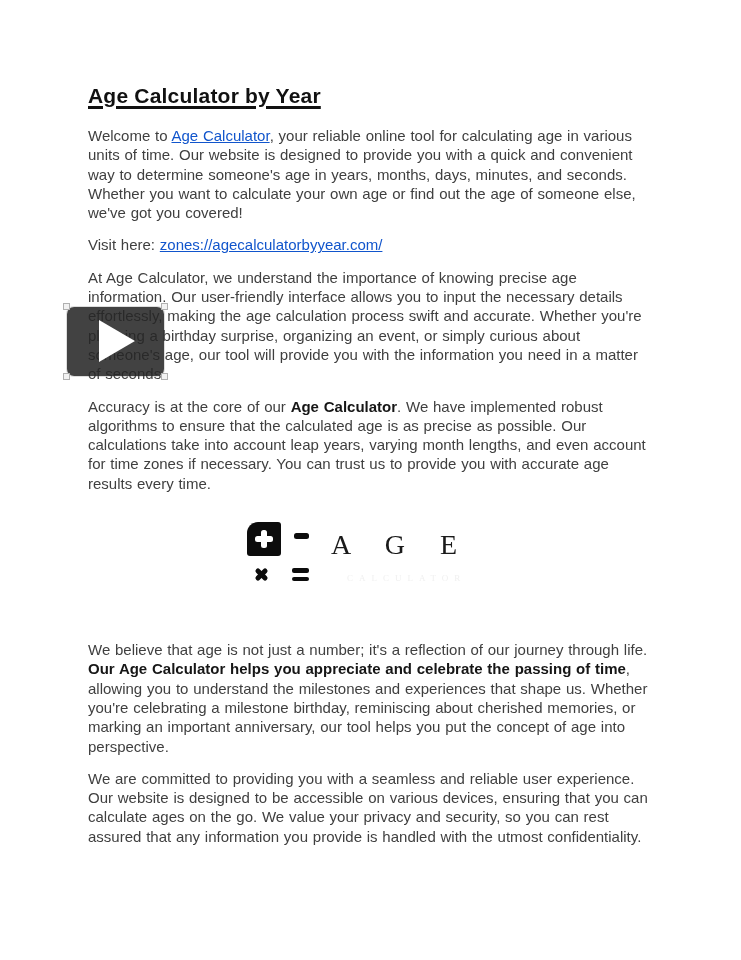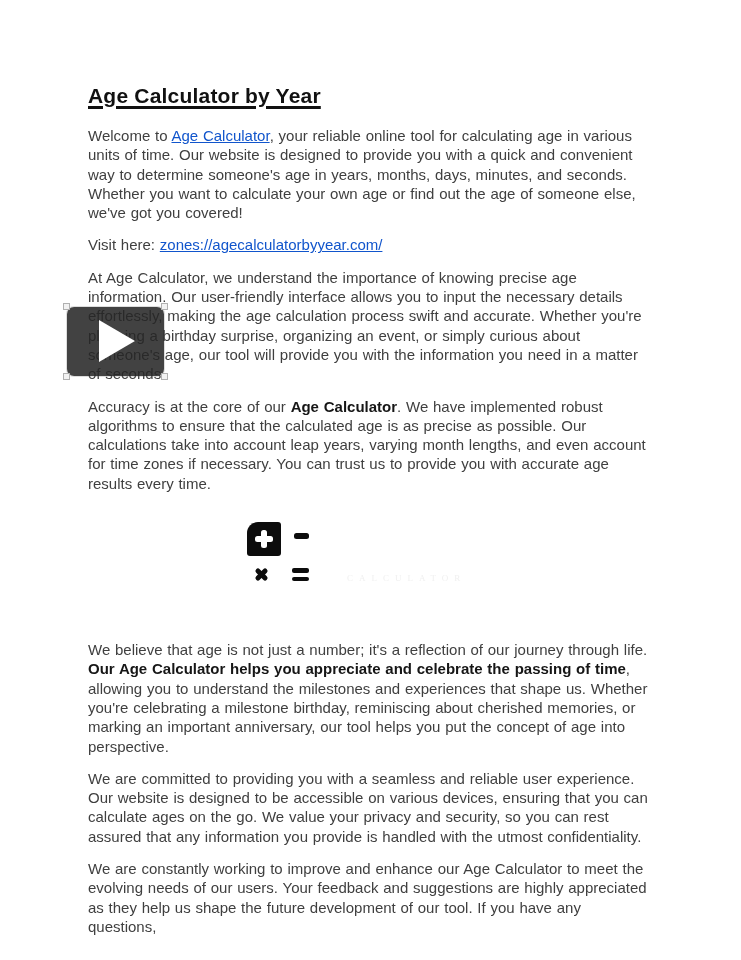--- a/index.html
+++ b/index.html
@@ -145,28 +145,28 @@
 
   <p class="para">At Age Calculator, we understand the importance of knowing precise age information. Our user-friendly interface allows you to input the necessary details effortlessly, making the age calculation process swift and accurate. Whether you're planning a birthday surprise, organizing an event, or simply curious about someone's age, our tool will provide you with the information you need in a matter of seconds.</p>
 
   <p class="para">Accuracy is at the core of our <strong>Age Calculator</strong>. We have implemented robust algorithms to ensure that the calculated age is as precise as possible. Our calculations take into account leap years, varying month lengths, and even account for time zones if necessary. You can trust us to provide you with accurate age results every time.</p>
 
   <div class="logo">
     <div class="calc-icon"></div>
     <div class="op-minus"></div>
     <div class="op-mult"></div>
     <div class="op-eq"></div>
+    <div class="brand">A G E</div>
     <div class="brand-sub">CALCULATOR</div>
   </div>
 
   <p class="para">We believe that age is not just a number; it's a reflection of our journey through life. <strong>Our Age Calculator helps you appreciate and celebrate the passing of time</strong>, allowing you to understand the milestones and experiences that shape us. Whether you're celebrating a milestone birthday, reminiscing about cherished memories, or marking an important anniversary, our tool helps you put the concept of age into perspective.</p>
 
   <p class="para">We are committed to providing you with a seamless and reliable user experience. Our website is designed to be accessible on various devices, ensuring that you can calculate ages on the go. We value your privacy and security, so you can rest assured that any information you provide is handled with the utmost confidentiality.</p>
 
-  <p class="para">We are constantly working to improve and enhance our Age Calculator to meet the evolving needs of our users. Your feedback and suggestions are highly appreciated as they help us shape the future development of our tool. If you have any questions,</p>
 </div>
 
 <div class="video-box">
   <div class="play-tri"></div>
   <div class="handle h-tl"></div>
   <div class="handle h-tr"></div>
   <div class="handle h-bl"></div>
   <div class="handle h-br"></div>
 </div>
 

